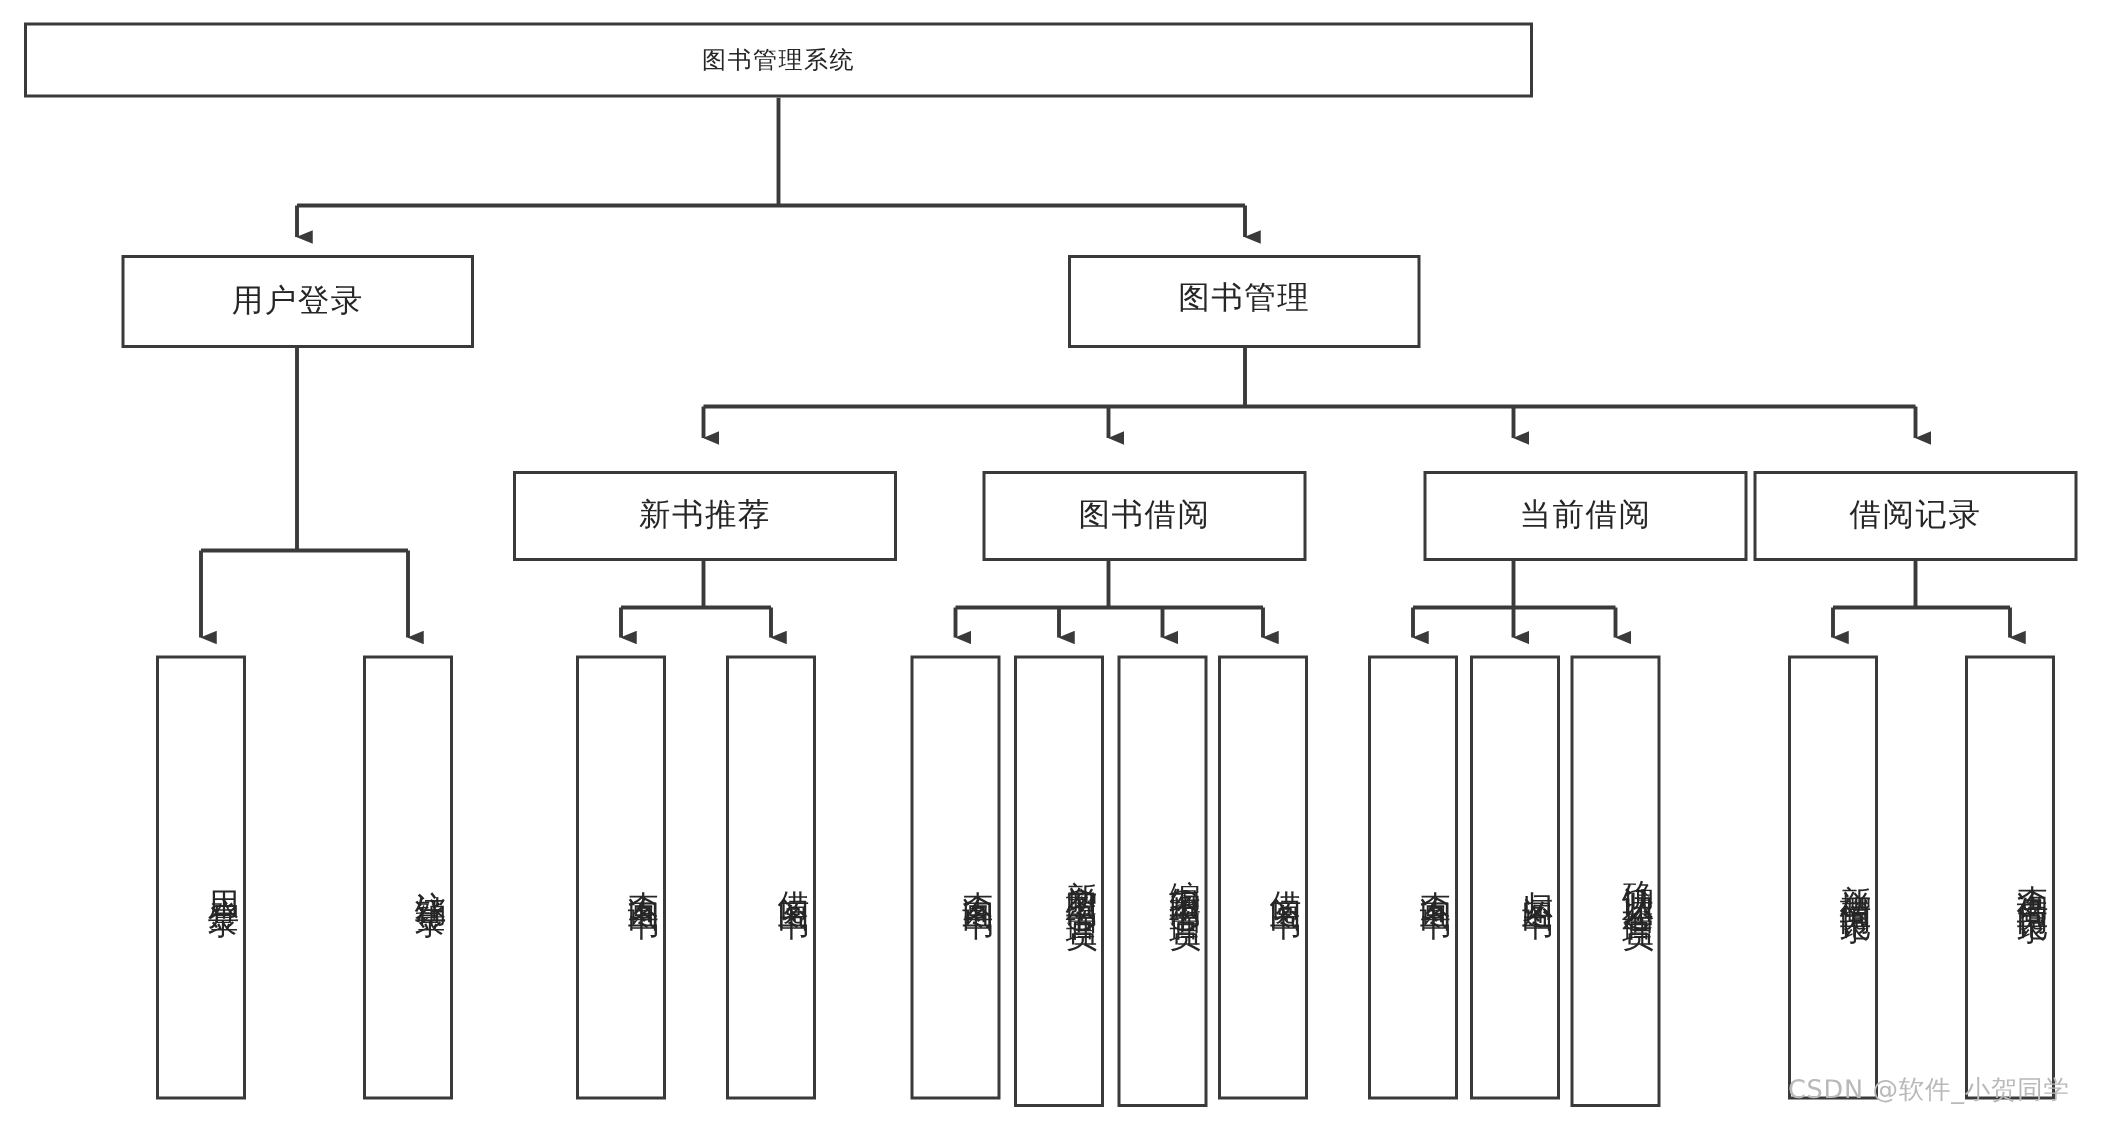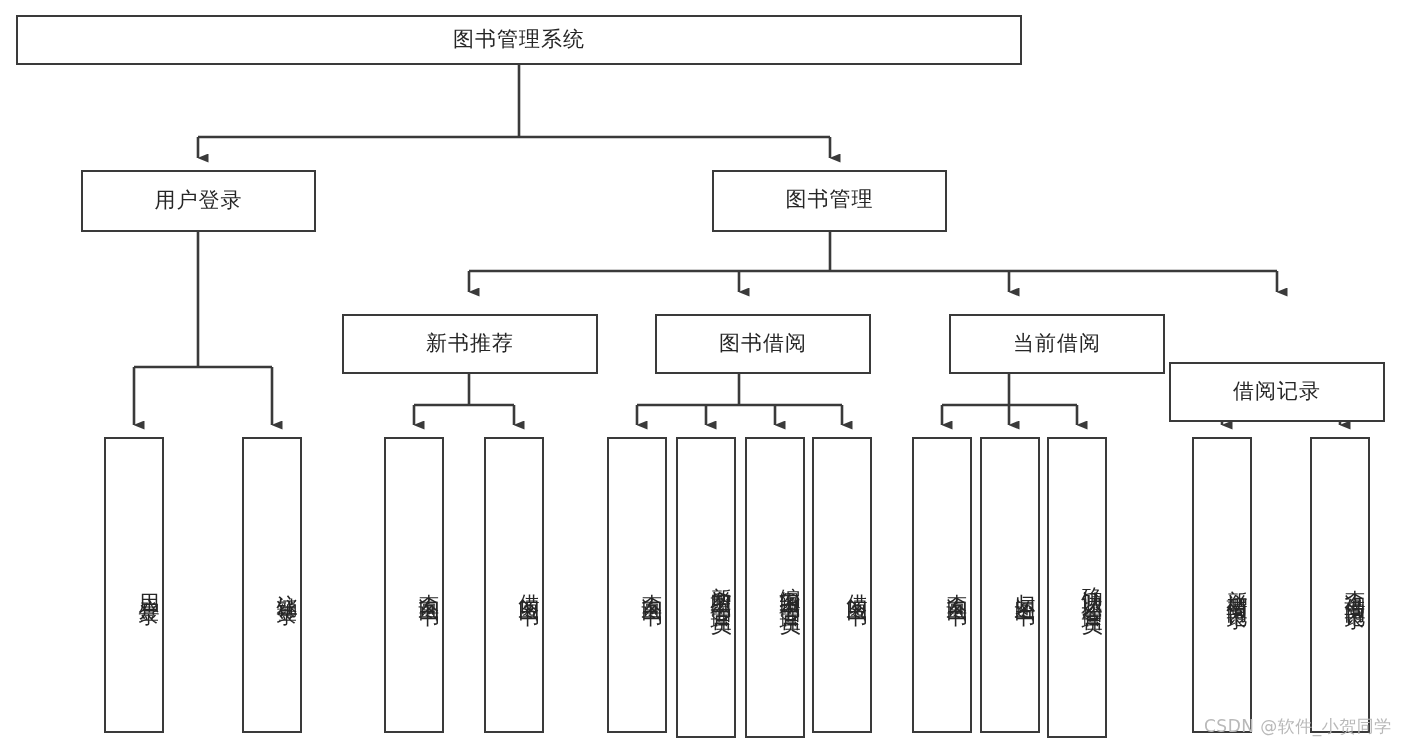--- a/index.html
+++ b/index.html
@@ -51,30 +51,29 @@
     padding: 6px 0;
     align-items: flex-start;
     justify-content: center;
   }
   .node.vertical .label {
     writing-mode: vertical-rl;
     text-orientation: upright;
     white-space: nowrap;
   }
   .node.root {
-    font-size: 21px;
+    font-size: 16px;
   }
   .watermark {
     position: absolute;
     font-size: 17px;
     color: #b9b9b9;
     white-space: nowrap;
     letter-spacing: 0.5px;
     font-family: "DejaVu Sans", "Liberation Sans", sans-serif;
-    margin-left: 12px;
   }
 </style>
 </head>
 <body>
 
 <div id="diagram-root">
 
   <svg class="connectors" viewBox="0 0 1405 747" xmlns="http://www.w3.org/2000/svg">
     <defs>
       <marker id="arrow" markerWidth="9" markerHeight="11" refX="4.5" refY="10.5" orient="auto" markerUnits="userSpaceOnUse">
@@ -140,21 +139,21 @@
 
   <div class="node horizontal" style="left:342px; top:314px; width:256px; height:60px;align-items:center;">
     <span class="label">新书推荐</span>
   </div>
   <div class="node horizontal" style="left:631px; top:314px; width:216px; height:60px;margin-left:24px;">
     <span class="label">图书借阅</span>
   </div>
   <div class="node horizontal" style="left:949px; top:314px; width:216px; height:60px;">
     <span class="label">当前借阅</span>
   </div>
-  <div class="node horizontal" style="left:1169px; top:314px; width:216px; height:60px;margin-top:48px;">
+  <div class="node horizontal" style="left:1169px; top:314px; width:216px; height:60px;">
     <span class="label">借阅记录</span>
   </div>
 
   <div class="node vertical" style="left:104px; top:437px; width:60px; height:296px;">
     <span class="label">用户登录</span>
   </div>
   <div class="node vertical" style="left:242px; top:437px; width:60px; height:296px;">
     <span class="label">注销登录</span>
   </div>
 

